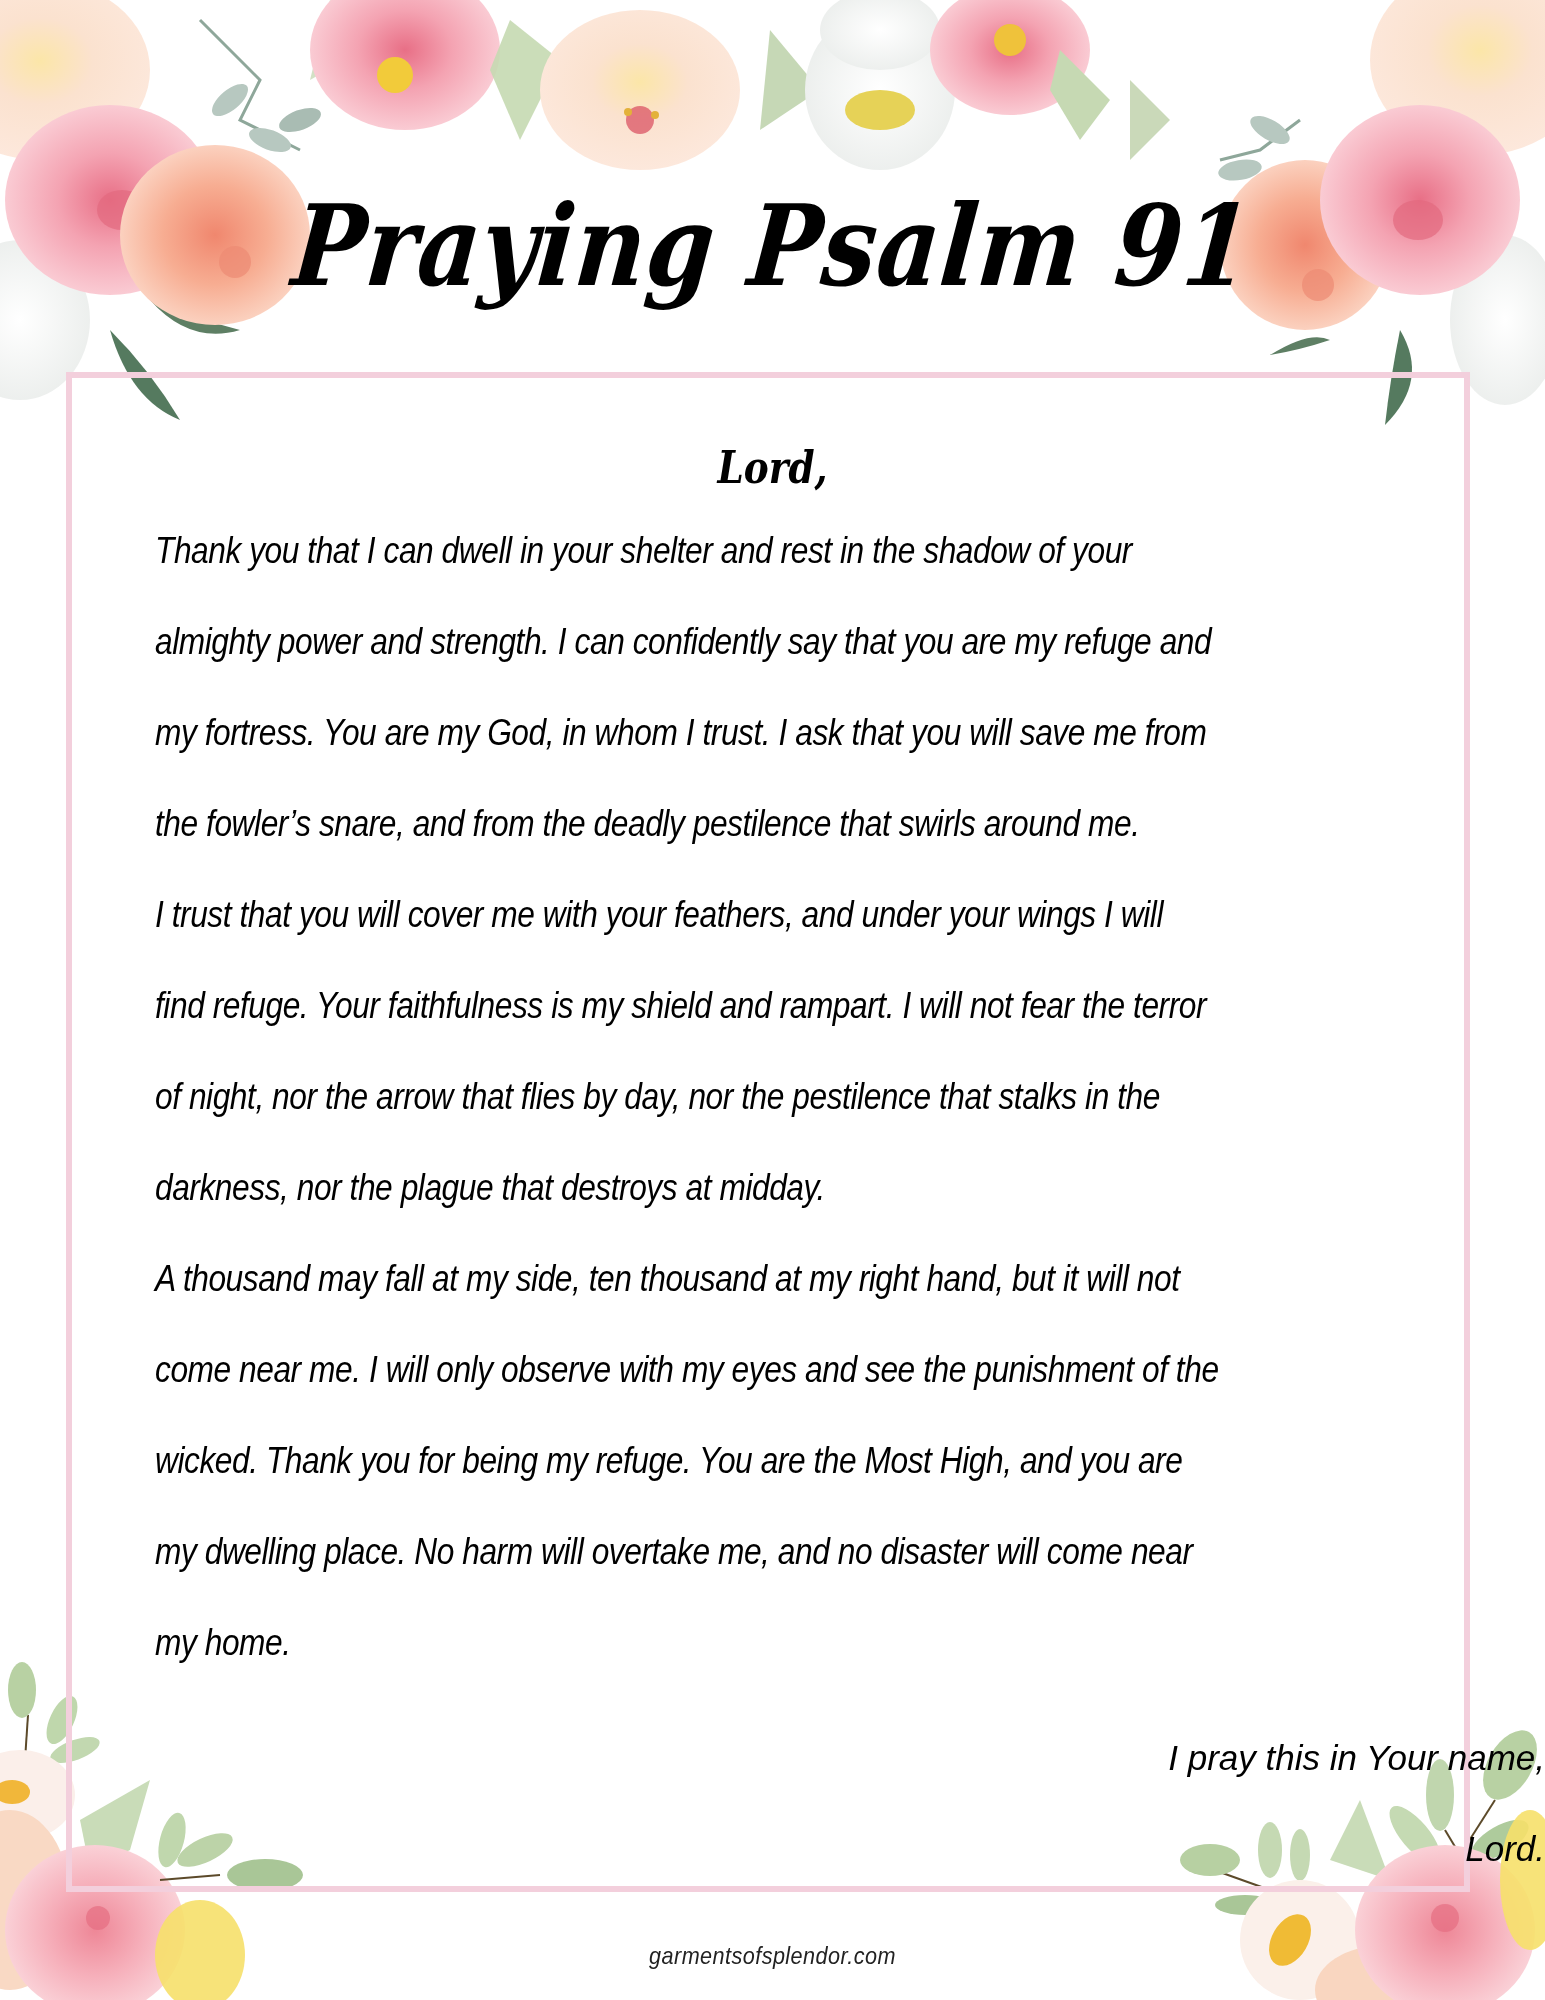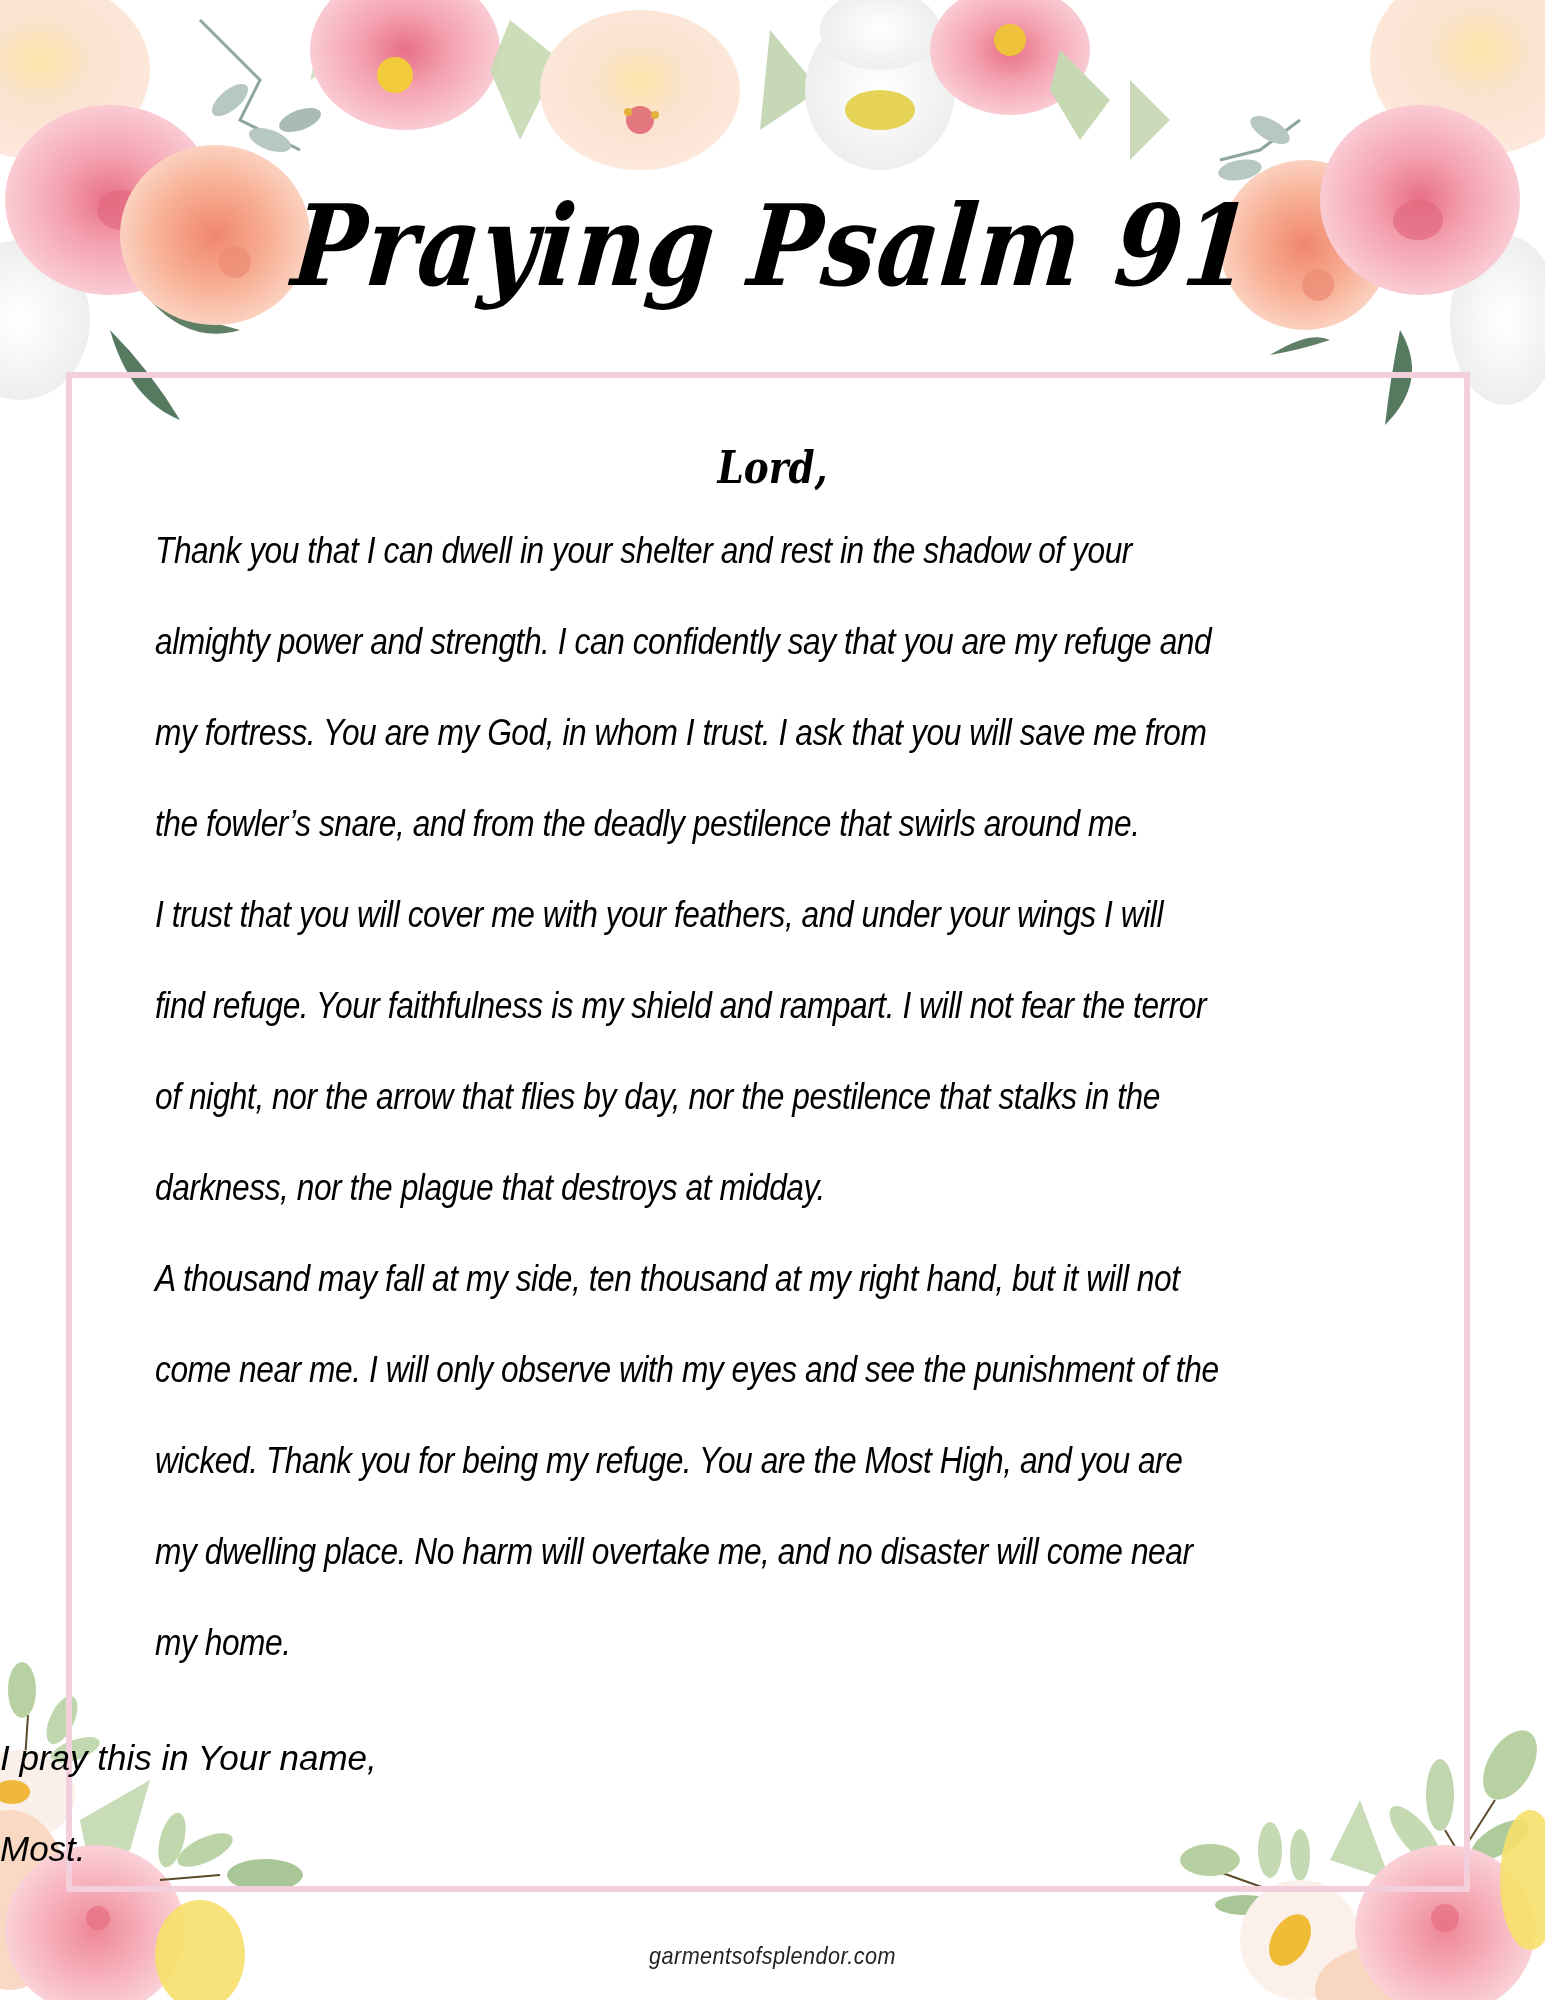--- a/index.html
+++ b/index.html
@@ -24,21 +24,21 @@
       font-family: "DejaVu Serif", serif; font-style: italic; font-weight: bold;
       font-size: 44px; transform: scaleX(0.85); line-height: 1;
     }
     .body-lines { position: absolute; left: 155px; top: 524px; width: 1300px; }
     .line {
       height: 91px; line-height: 54px; font-size: 36px; font-style: italic;
       white-space: nowrap; transform: scaleX(0.88); transform-origin: left center;
       letter-spacing: -0.5px;
     }
     .closing {
-      position: absolute; left: 0; right: 0; text-align: left;
+      position: absolute; left: 0; right: 0; text-align: right;
       font-size: 35px; font-style: italic; line-height: 1;
     }
     .website {
       position: absolute; left: 0; right: 0; top: 1942px; text-align: center;
       font-size: 24px; font-style: italic; color: #222; letter-spacing: 0.5px;
       transform: scaleX(0.9);
     }
     .flowers { position: absolute; pointer-events: none; }
   </style>
 </head>
@@ -185,15 +185,15 @@
   <div class="line">of night, nor the arrow that flies by day, nor the pestilence that stalks in the</div>
   <div class="line">darkness, nor the plague that destroys at midday.</div>
   <div class="line">A thousand may fall at my side, ten thousand at my right hand, but it will not</div>
   <div class="line">come near me. I will only observe with my eyes and see the punishment of the</div>
   <div class="line">wicked. Thank you for being my refuge. You are the Most High, and you are</div>
   <div class="line">my dwelling place. No harm will overtake me, and no disaster will come near</div>
   <div class="line">my home.</div>
 </div>
 
 <div class="closing" style="top:1740px">I pray this in Your name,</div>
-<div class="closing" style="top:1831px">Most.</div>
+<div class="closing" style="top:1831px">Lord.</div>
 
 <div class="website">garmentsofsplendor.com</div>
 
 </body></html>

